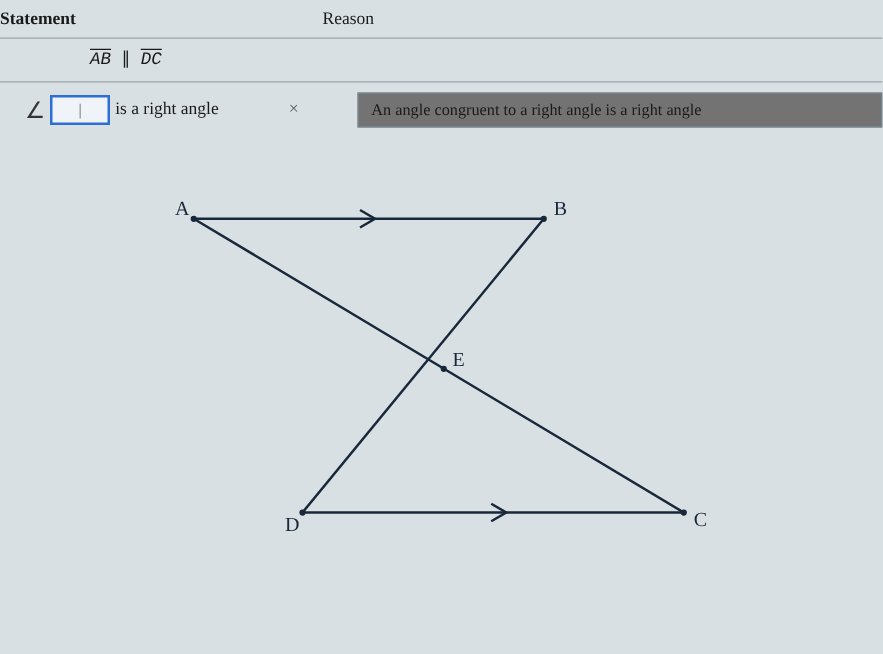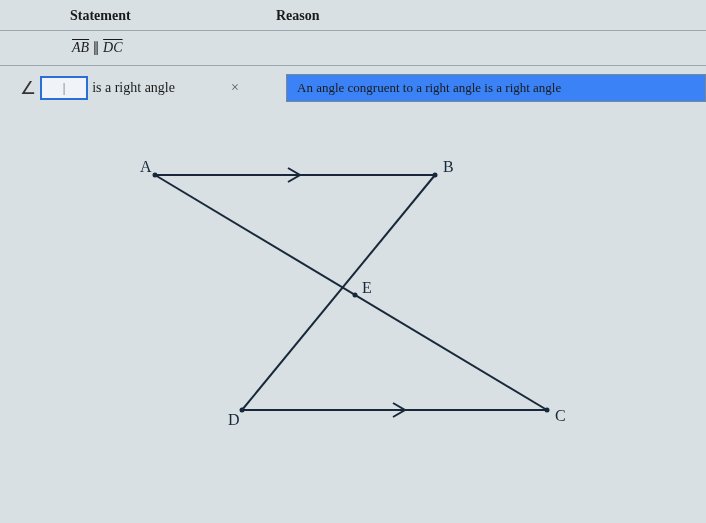--- a/index.html
+++ b/index.html
@@ -15,26 +15,26 @@
     .container {
       width: 100%;
       height: 100%;
     }
     .header-row {
       display: flex;
       padding: 8px 0 6px 0;
       border-bottom: 1px solid #9aa5ac;
     }
     .header-statement {
-      width: 276px;
-      padding-left: 70px;
+      width: 220px;
       font-weight: bold;
     }
     .header-reason {
-      font-weight: bold;
+      font-weight: normal;
+      margin-left: 38px;
     }
     .row1 {
       display: flex;
       border-bottom: 1px solid #9aa5ac;
       padding: 6px 0;
     }
     .row1-stmt {
       width: 240px;
       padding-left: 30px;
       line-height: 1.6;
@@ -78,21 +78,21 @@
       display: flex;
       align-items: center;
       gap: 8px;
     }
     .x-mark {
       color: #555;
       font-size: 14px;
     }
     .reason-box {
       border: 1px solid #7a8a95;
-      background: #3b82f6;
+      background: #737373;
       padding: 5px 10px;
       min-width: 420px;
       font-size: 13px;
       margin-left: 39px;
     }
     .figure {
       position: relative;
       width: 706px;
       height: 360px;
     }
@@ -107,21 +107,21 @@
 
 <div class="container">
 
   <div class="header-row">
     <div class="header-statement">Statement</div>
     <div class="header-reason">Reason</div>
   </div>
 
   <div class="row1">
     <div class="row1-stmt">
-      <div style="padding-left:42px;">
+      <div style="padding-left:42px;font-family:Liberation Mono, monospace;">
         <span class="overline">AB</span><span> ∥ </span><span class="overline">DC</span>
       </div>
     </div>
   </div>
 
   <div class="row2">
     <div class="row2-stmt">
       <span class="angle-sym">∠</span>
       <span class="input-box">|</span>
       <span>is a right angle</span>

